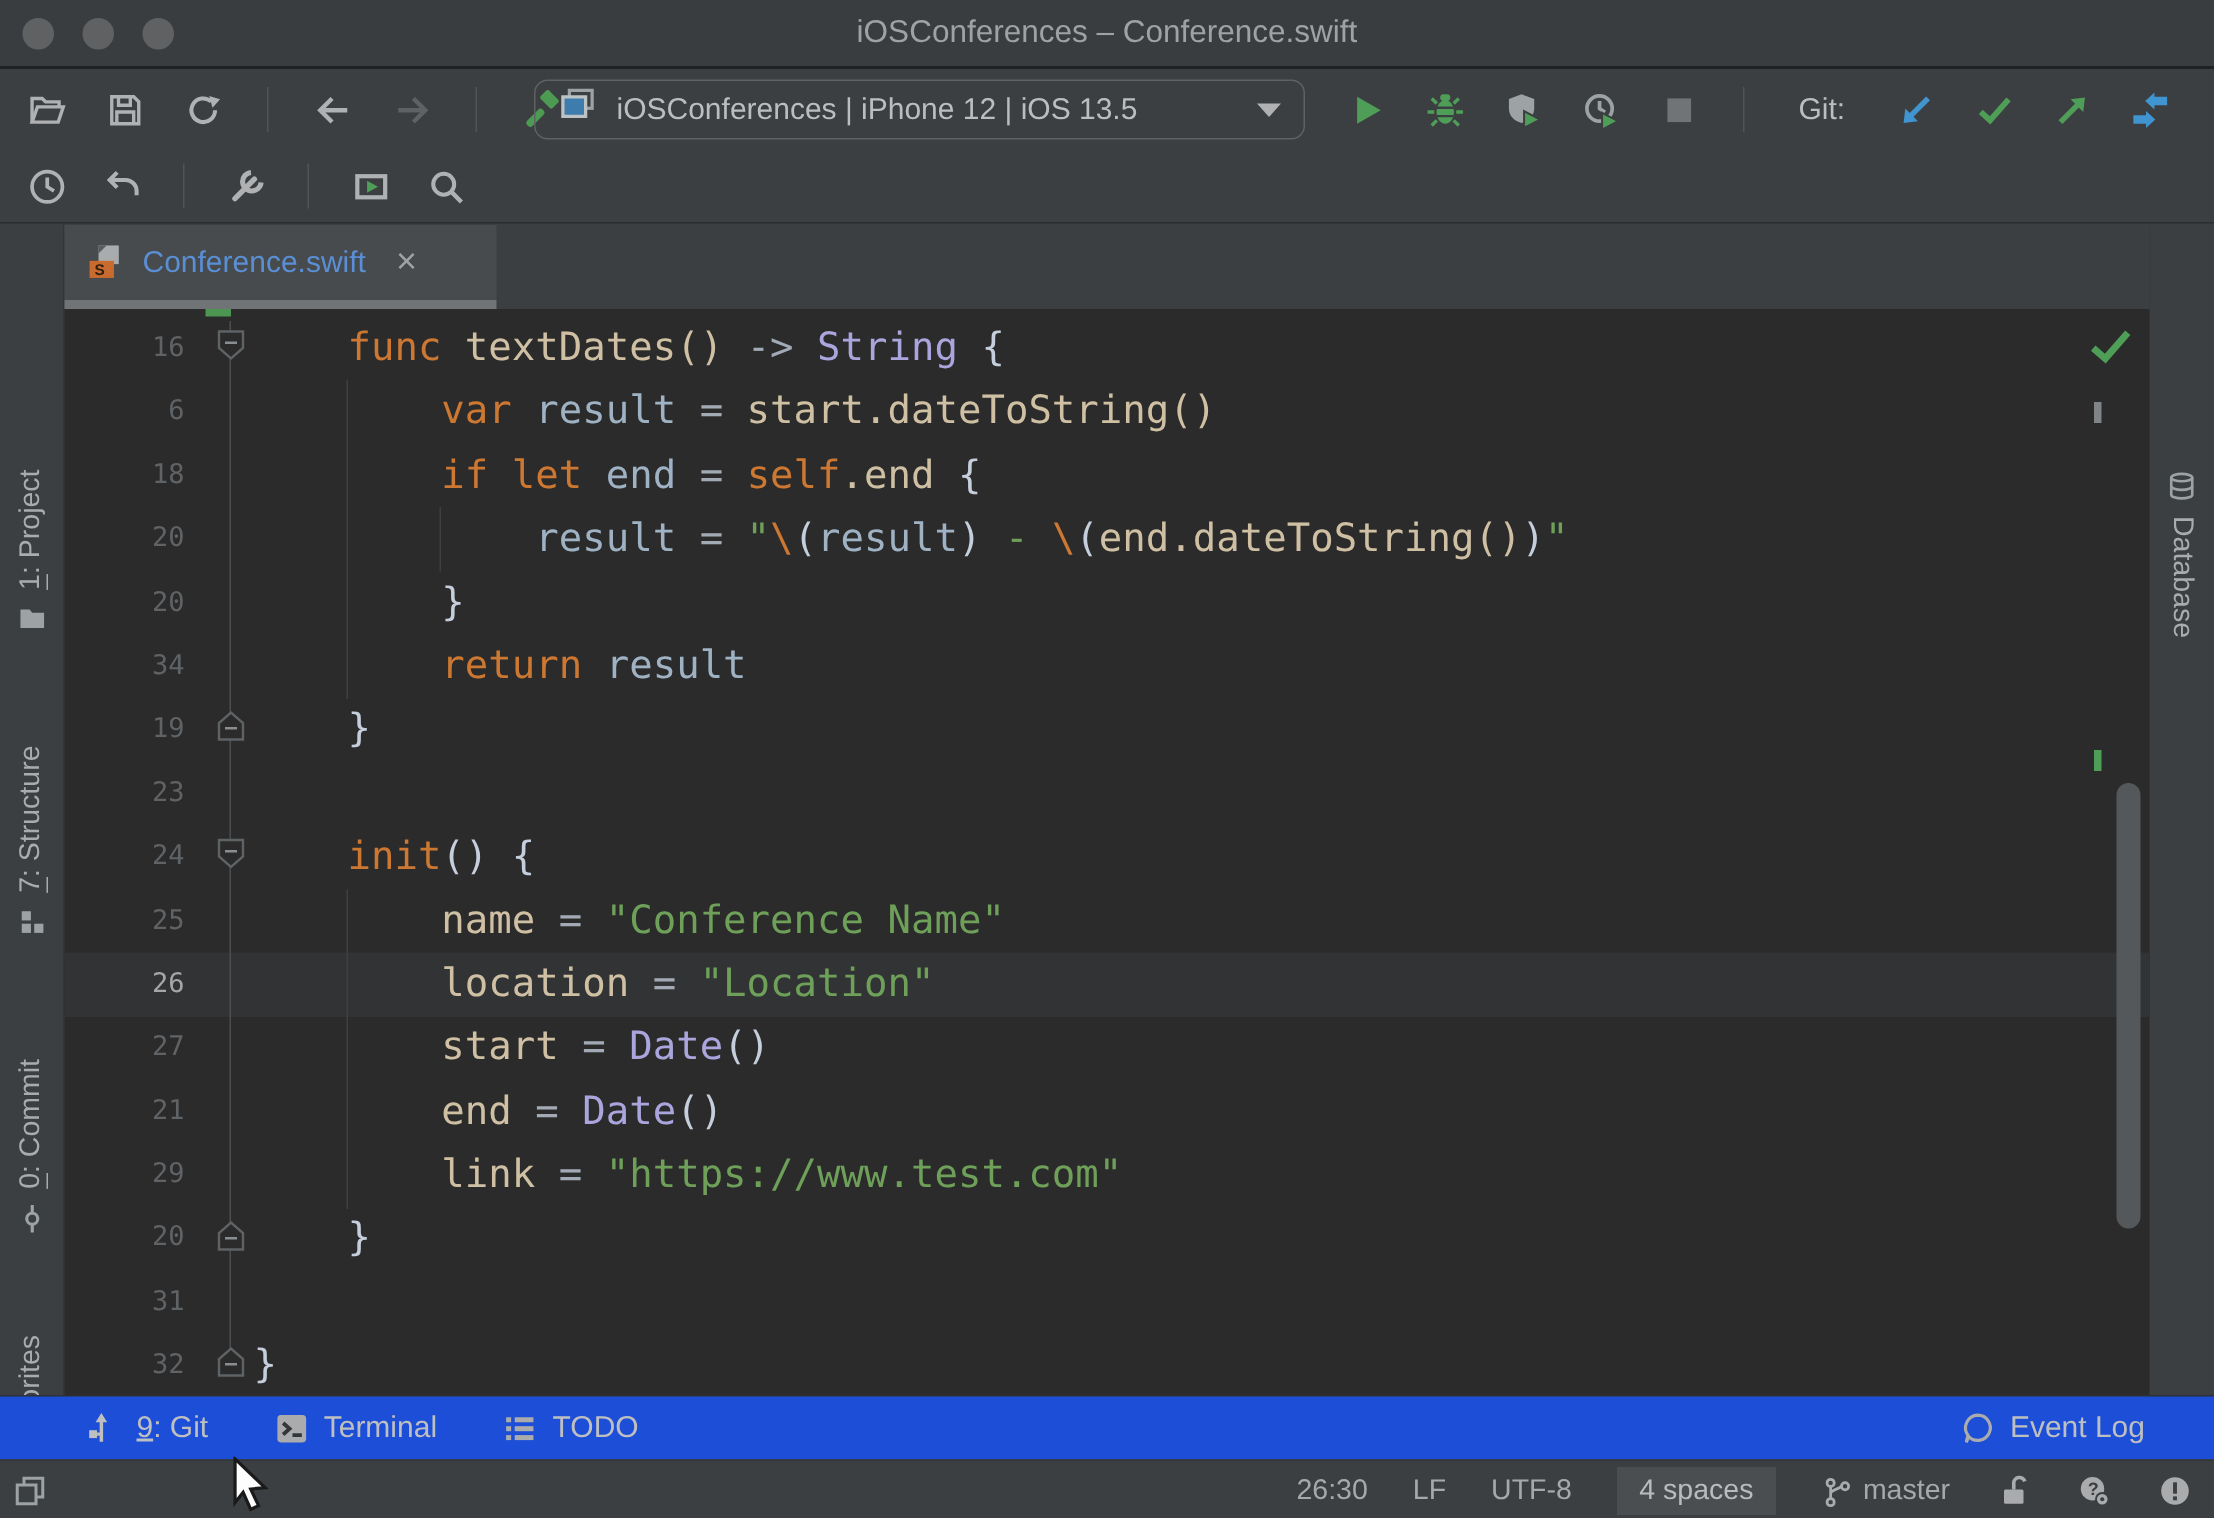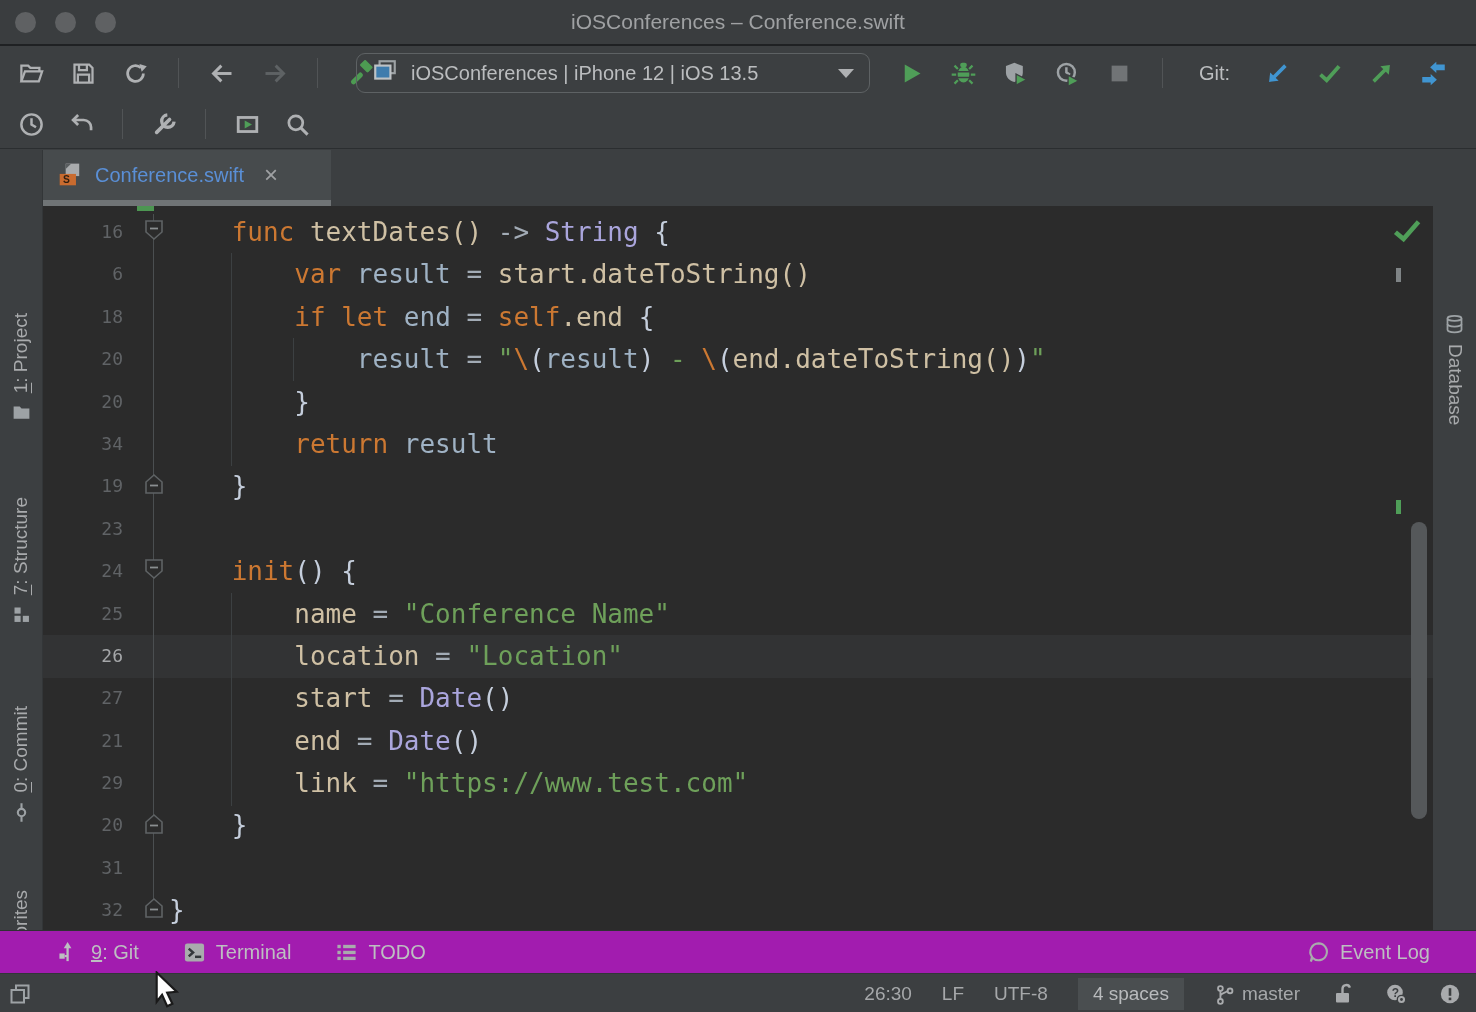--- a/index.html
+++ b/index.html
@@ -52,21 +52,21 @@
   .foldline{position:absolute;left:110px;top:8px;width:1px;height:692px;background:#4B4F51;}
   .foldmk{position:absolute;left:99px;width:24px;height:24px;}
   .codewrap{position:absolute;left:126px;top:5px;font-family:"DejaVu Sans Mono",monospace;
             font-size:26px;white-space:pre;}
   .code-line{height:42.4px;line-height:42.4px;}
   .iguide{position:absolute;width:1px;background:#3C4042;}
   .okcheck{position:absolute;left:1349px;top:11px;}
   .stripemark{position:absolute;width:5px;height:14px;}
   .sbar{position:absolute;left:1368px;top:316px;width:16px;height:297px;border-radius:8px;background:#55585A;}
   
-  .botbar{position:absolute;left:0;top:930px;width:100%;height:42px;background:#a21caf;
+  .botbar{position:absolute;left:0;top:930px;width:100%;height:42px;background:#1d4ed8;
           border-top:1px solid #2E3133;display:flex;align-items:center;font-size:20px;color:#BDBFC1;}
   .botbar .grp{display:flex;align-items:center;gap:10px;margin-right:44px;}
   .botbar svg{width:23px;height:23px;}
   .botbar .right{margin-left:auto;margin-right:46px;display:flex;align-items:center;gap:10px;}
   .botbar u{text-decoration:underline;}
   
   .statusbar{position:absolute;left:0;top:973px;width:100%;height:39px;background:#3C3F41;
              border-top:1px solid #323639;display:flex;align-items:center;font-size:19px;color:#A6A8AA;}
   .statusbar .sleft{margin-left:8px;display:flex;align-items:center;}
   .statusbar svg{width:24px;height:24px;}

